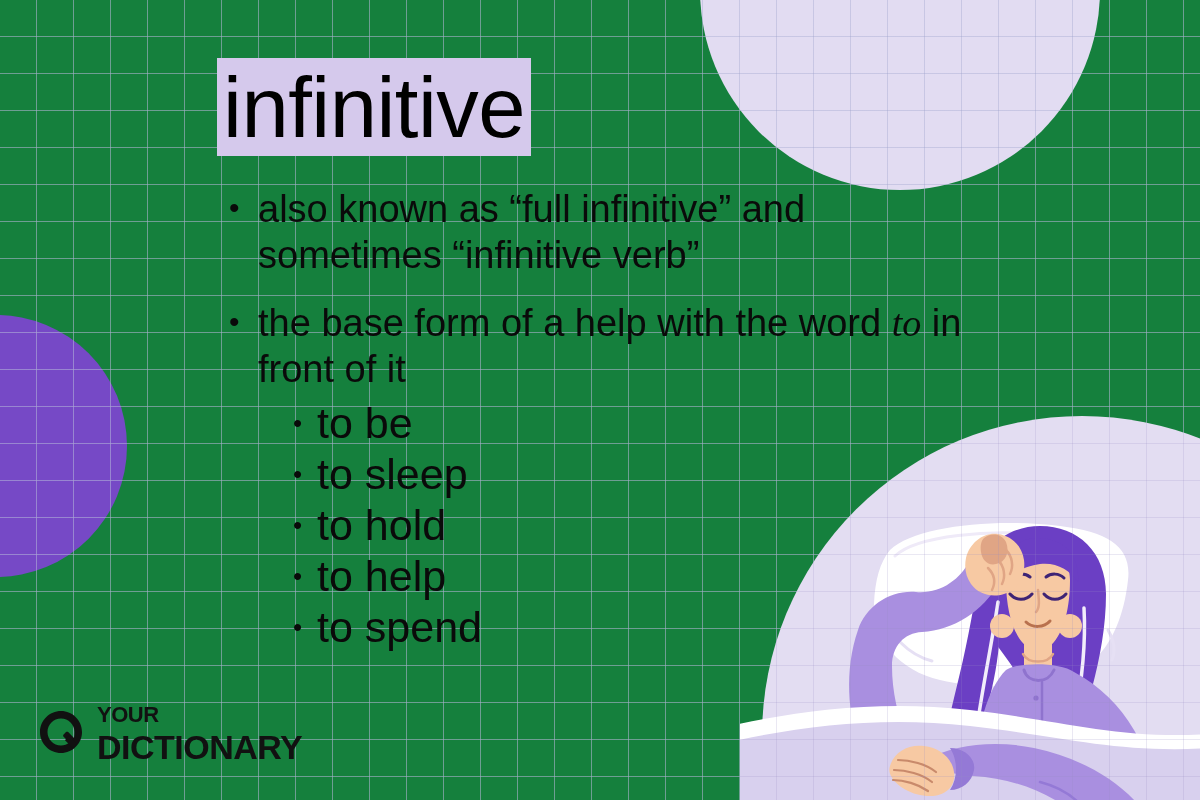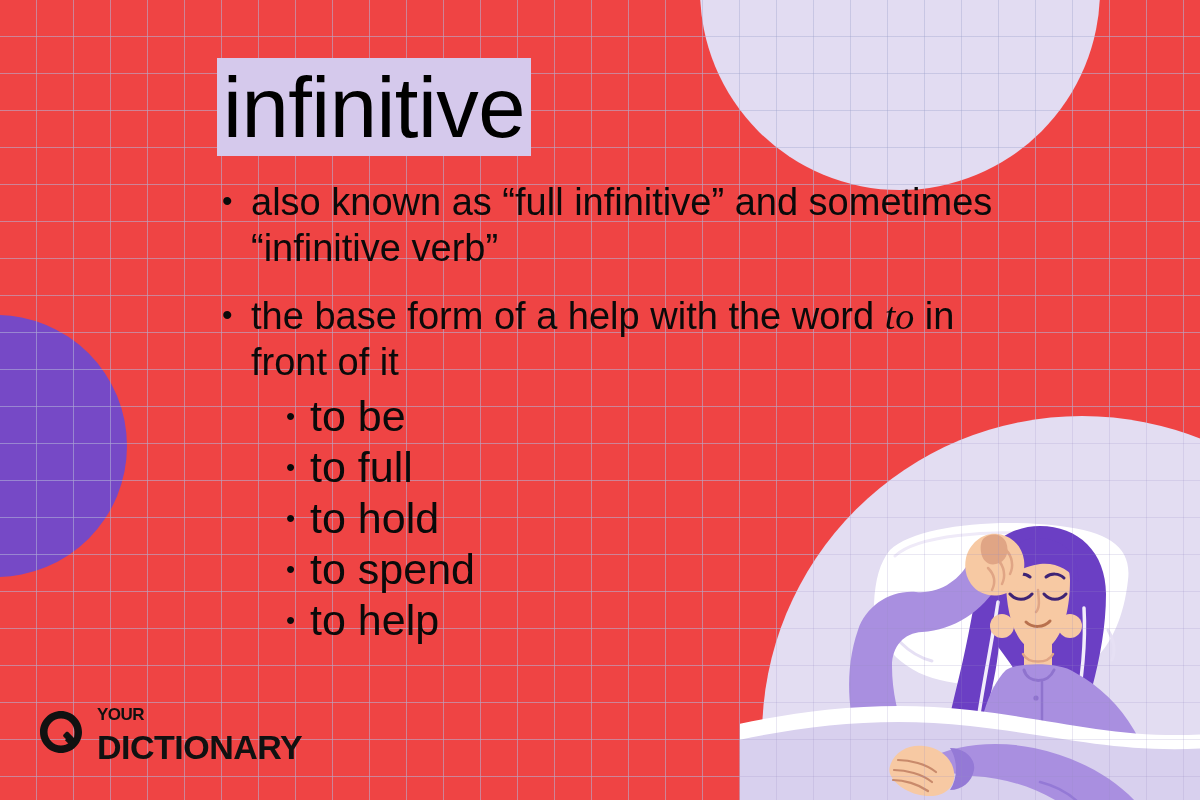--- a/index.html
+++ b/index.html
@@ -5,21 +5,21 @@
   html, body {
     margin: 0;
     padding: 0;
     background: #ffffff;
   }
   #page {
     position: relative;
     width: 1200px;
     height: 800px;
     overflow: hidden;
-    background: #ef4444;
+    background: #15803d;
     font-family: "Liberation Sans", sans-serif;
   }
 
   
   .grid-layer {
     position: absolute;
     inset: 0;
     background-image:
       linear-gradient(to right, rgba(196,205,228,0.45) 1px, transparent 1px),
       linear-gradient(to bottom, rgba(196,205,228,0.45) 1px, transparent 1px);
@@ -85,21 +85,21 @@
   
   .content {
     position: absolute;
     left: 213px;
     top: 178px;
     width: 790px;
     z-index: 10;
   }
   ul.main-list {
     list-style: none;
-    margin: 1px;
+    margin: 8px;
     padding: 0;
   }
   ul.main-list > li.main-item {
     position: relative;
     padding-left: 37px;
     margin-bottom: 22px;
     font-size: 38px;
     line-height: 46px;
     color: #0a0a0a;
     font-weight: 400;
@@ -146,21 +146,21 @@
     align-items: center;
     z-index: 10;
   }
   .logo-mark { width: 46px; height: 46px; display: block; }
   .logo-text {
     margin-left: 13px;
     color: #111111;
     font-weight: 700;
     letter-spacing: -0.5px;
   }
-  .logo-line1 { font-size: 17px; line-height: 23px; }
+  .logo-line1 { font-size: 22px; line-height: 23px; }
   .logo-line2 { font-size: 34px; line-height: 27px; margin-top: 8px; }
 
   
   .illo {
     position: absolute;
     left: 740px;
     top: 430px;
     width: 470px;
     height: 380px;
     z-index: 4;
@@ -280,24 +280,24 @@
   <div class="content">
     <ul class="main-list">
       <li class="main-item">
         <span>also known as “full infinitive” and sometimes “infinitive verb”</span>
       </li>
       <li class="main-item">
         <span>the base form of a help with the word </span><span class="italic-word">to</span><span> in front of it</span>
 
         <ul class="sub-list">
           <li class="sub-item">to be</li>
-          <li class="sub-item">to full</li>
+          <li class="sub-item">to sleep</li>
           <li class="sub-item">to hold</li>
+          <li class="sub-item">to help</li>
           <li class="sub-item">to spend</li>
-          <li class="sub-item">to help</li>
         </ul>
       </li>
     </ul>
   </div>
 
   <div class="logo">
     <span>
       <svg class="logo-mark" viewBox="0 0 46 46" xmlns="http://www.w3.org/2000/svg">
         <path d="M23 2 C34.6 2 44 11.4 44 23 C44 34.6 34.6 44 23 44
                  C11.4 44 2 34.6 2 23 C2 11.4 11.4 2 23 2 Z

